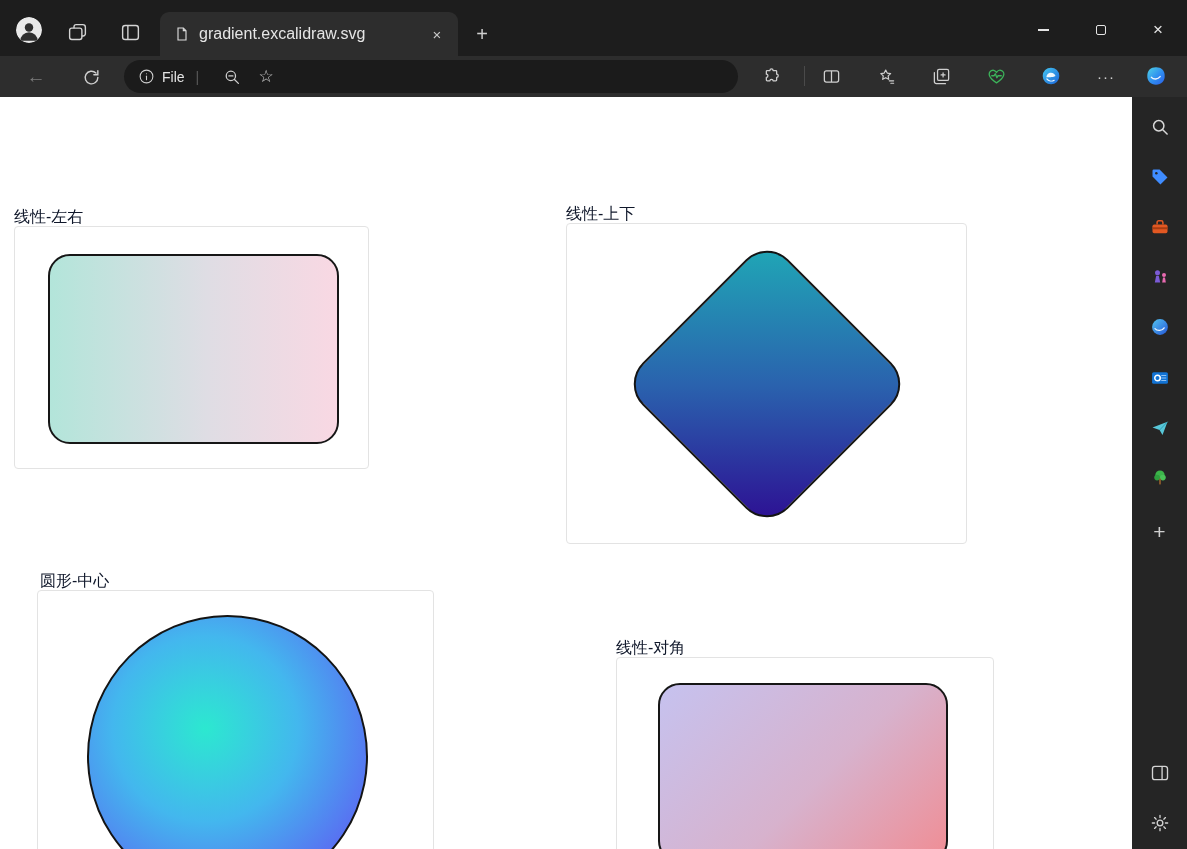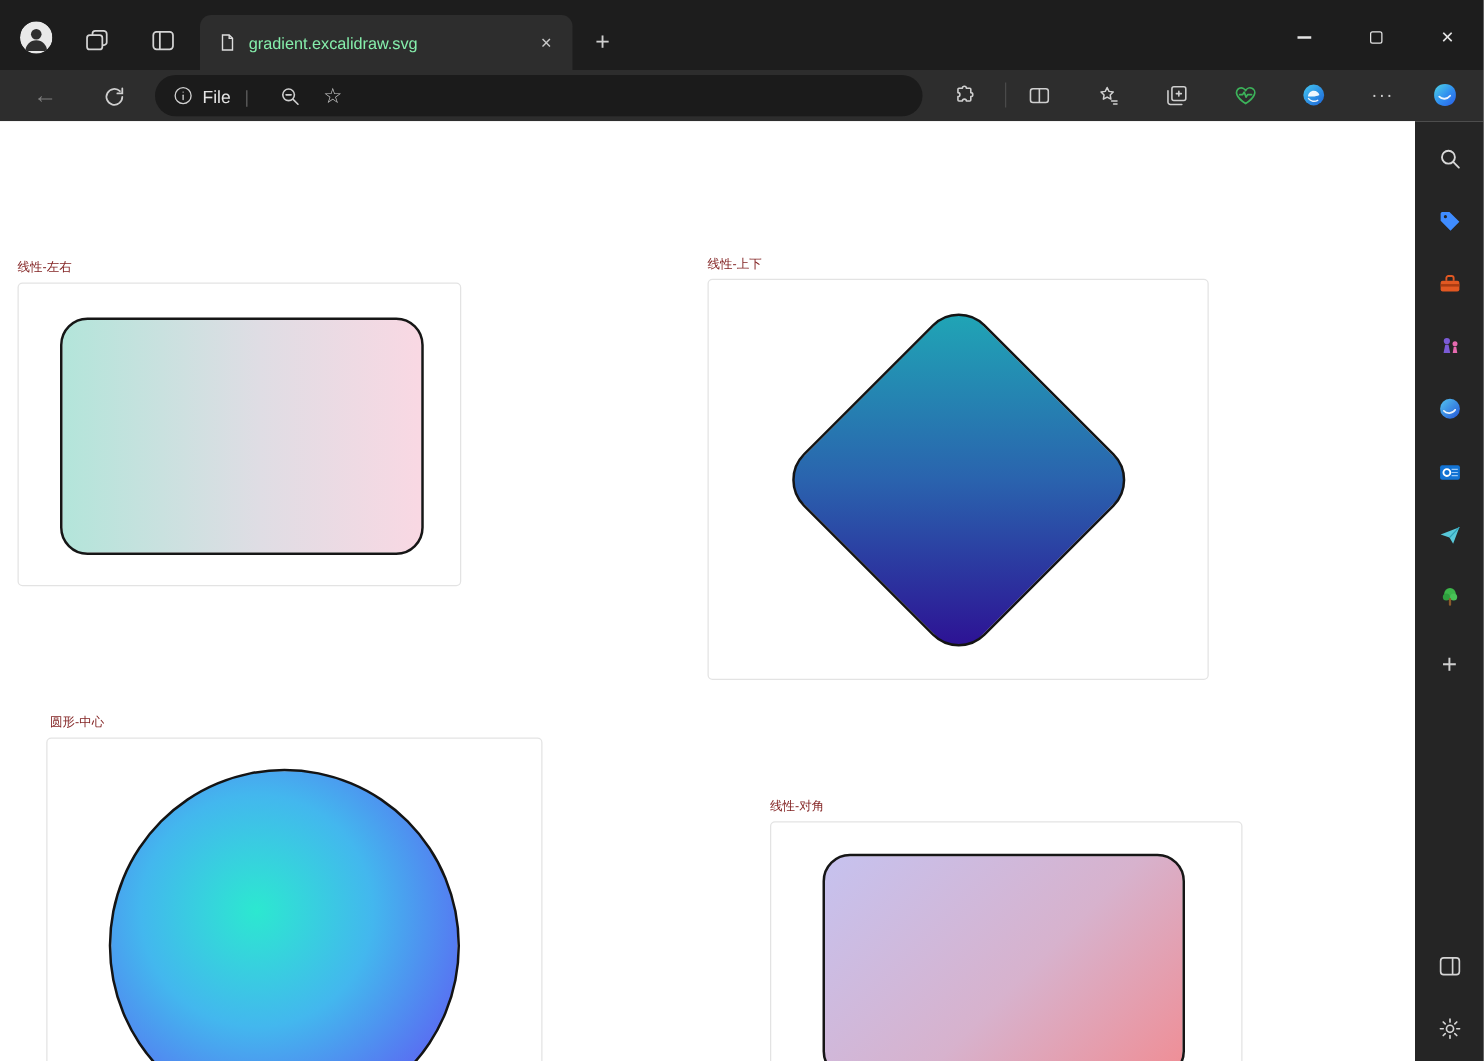--- a/index.html
+++ b/index.html
@@ -14,21 +14,21 @@
   .titlebar { position:absolute; left:0; top:0; width:1187px; height:56px; background:#1d1d1d; }
   .avatar { position:absolute; left:16px; top:17px; width:26px; height:26px; border-radius:50%; overflow:hidden; cursor:pointer; }
   .tb-btn { position:absolute; width:28px; height:28px; top:18px; display:flex; align-items:center; justify-content:center; border-radius:6px; cursor:pointer; }
   .tb-workspaces { left:63px; }
   .tb-tabactions { left:116px; }
   .tab {
     position:absolute; left:160px; top:12px; width:298px; height:44px;
     background:#2d2d2d; border-radius:9px 9px 0 0;
     display:flex; align-items:center; padding:0 10px 0 14px; gap:9px;
   }
-  .tab-title { flex:1; color:#86efac; font-size:13px; white-space:nowrap; overflow:hidden; }
+  .tab-title { flex:1; color:#e5e5e5; font-size:16px; white-space:nowrap; overflow:hidden; }
   .tab-close { width:22px; height:22px; display:flex; align-items:center; justify-content:center; color:#c9c9c9; font-size:15px; border-radius:4px; cursor:pointer; }
   .new-tab { position:absolute; left:467px; top:19px; width:30px; height:30px; display:flex; align-items:center; justify-content:center; color:#cfcfcf; font-size:20px; font-weight:300; border-radius:6px; cursor:pointer; }
   .win-btn { position:absolute; top:14px; width:46px; height:32px; display:flex; align-items:center; justify-content:center; cursor:pointer; }
   .win-min { left:1020px; } .win-max { left:1078px; } .win-close { left:1135px; color:#e6e6e6; font-size:17px; }
   .win-min i { display:block; width:11px; height:1.5px; background:#e4e4e4; }
   .win-max i { display:block; width:10px; height:10px; border:1.4px solid #e4e4e4; border-radius:2px; }
 
   
   .toolbar { position:absolute; left:0; top:56px; width:1187px; height:41px; background:#2d2d2d; }
   .nav-btn { position:absolute; top:5px; width:32px; height:32px; display:flex; align-items:center; justify-content:center; border-radius:6px; cursor:pointer; }
@@ -51,21 +51,21 @@
   .tbr-copilot { left:1141px; }
   .tb-divider { position:absolute; left:804px; top:10px; width:1px; height:20px; background:#4a4a4a; }
 
   
   .sidebar { position:absolute; left:1132px; top:97px; width:55px; height:752px; background:#252525; }
   .sb-btn { position:absolute; left:12px; width:31px; height:31px; display:flex; align-items:center; justify-content:center; border-radius:6px; cursor:pointer; }
   .sb-plus { color:#cfcfcf; font-size:21px; font-weight:300; }
 
   
   .content { position:absolute; left:0; top:97px; width:1132px; height:752px; background:#ffffff; }
-  .shape-label { position:absolute; color:#7f1d1d; font-size:10px; }
+  .shape-label { position:absolute; color:#0f172a; font-size:16px; }
   .card { position:absolute; background:#ffffff; border:1px solid #e3e3e3; border-radius:4px; }
   .lbl-lr   { left:14px;  top:110px; }
   .card-lr  { left:14px;  top:129px; width:355px; height:243px; }
   .shape-lr { position:absolute; left:33px; top:27px; width:291px; height:190px; border:2px solid #161616; border-radius:22px; }
   .lbl-tb   { left:566px; top:107px; }
   .card-tb  { left:566px; top:126px; width:401px; height:321px; }
   .shape-tb { position:absolute; left:97px; top:57px; width:206px; height:206px; border:2.5px solid #141414; border-radius:30px; transform:rotate(45deg); }
   .lbl-ct   { left:40px;  top:474px; }
   .card-ct  { left:37px;  top:493px; width:397px; height:337px; }
   .shape-ct { position:absolute; left:49px; top:24px; width:281px; height:283px; border:2.5px solid #141414; border-radius:50%; }

